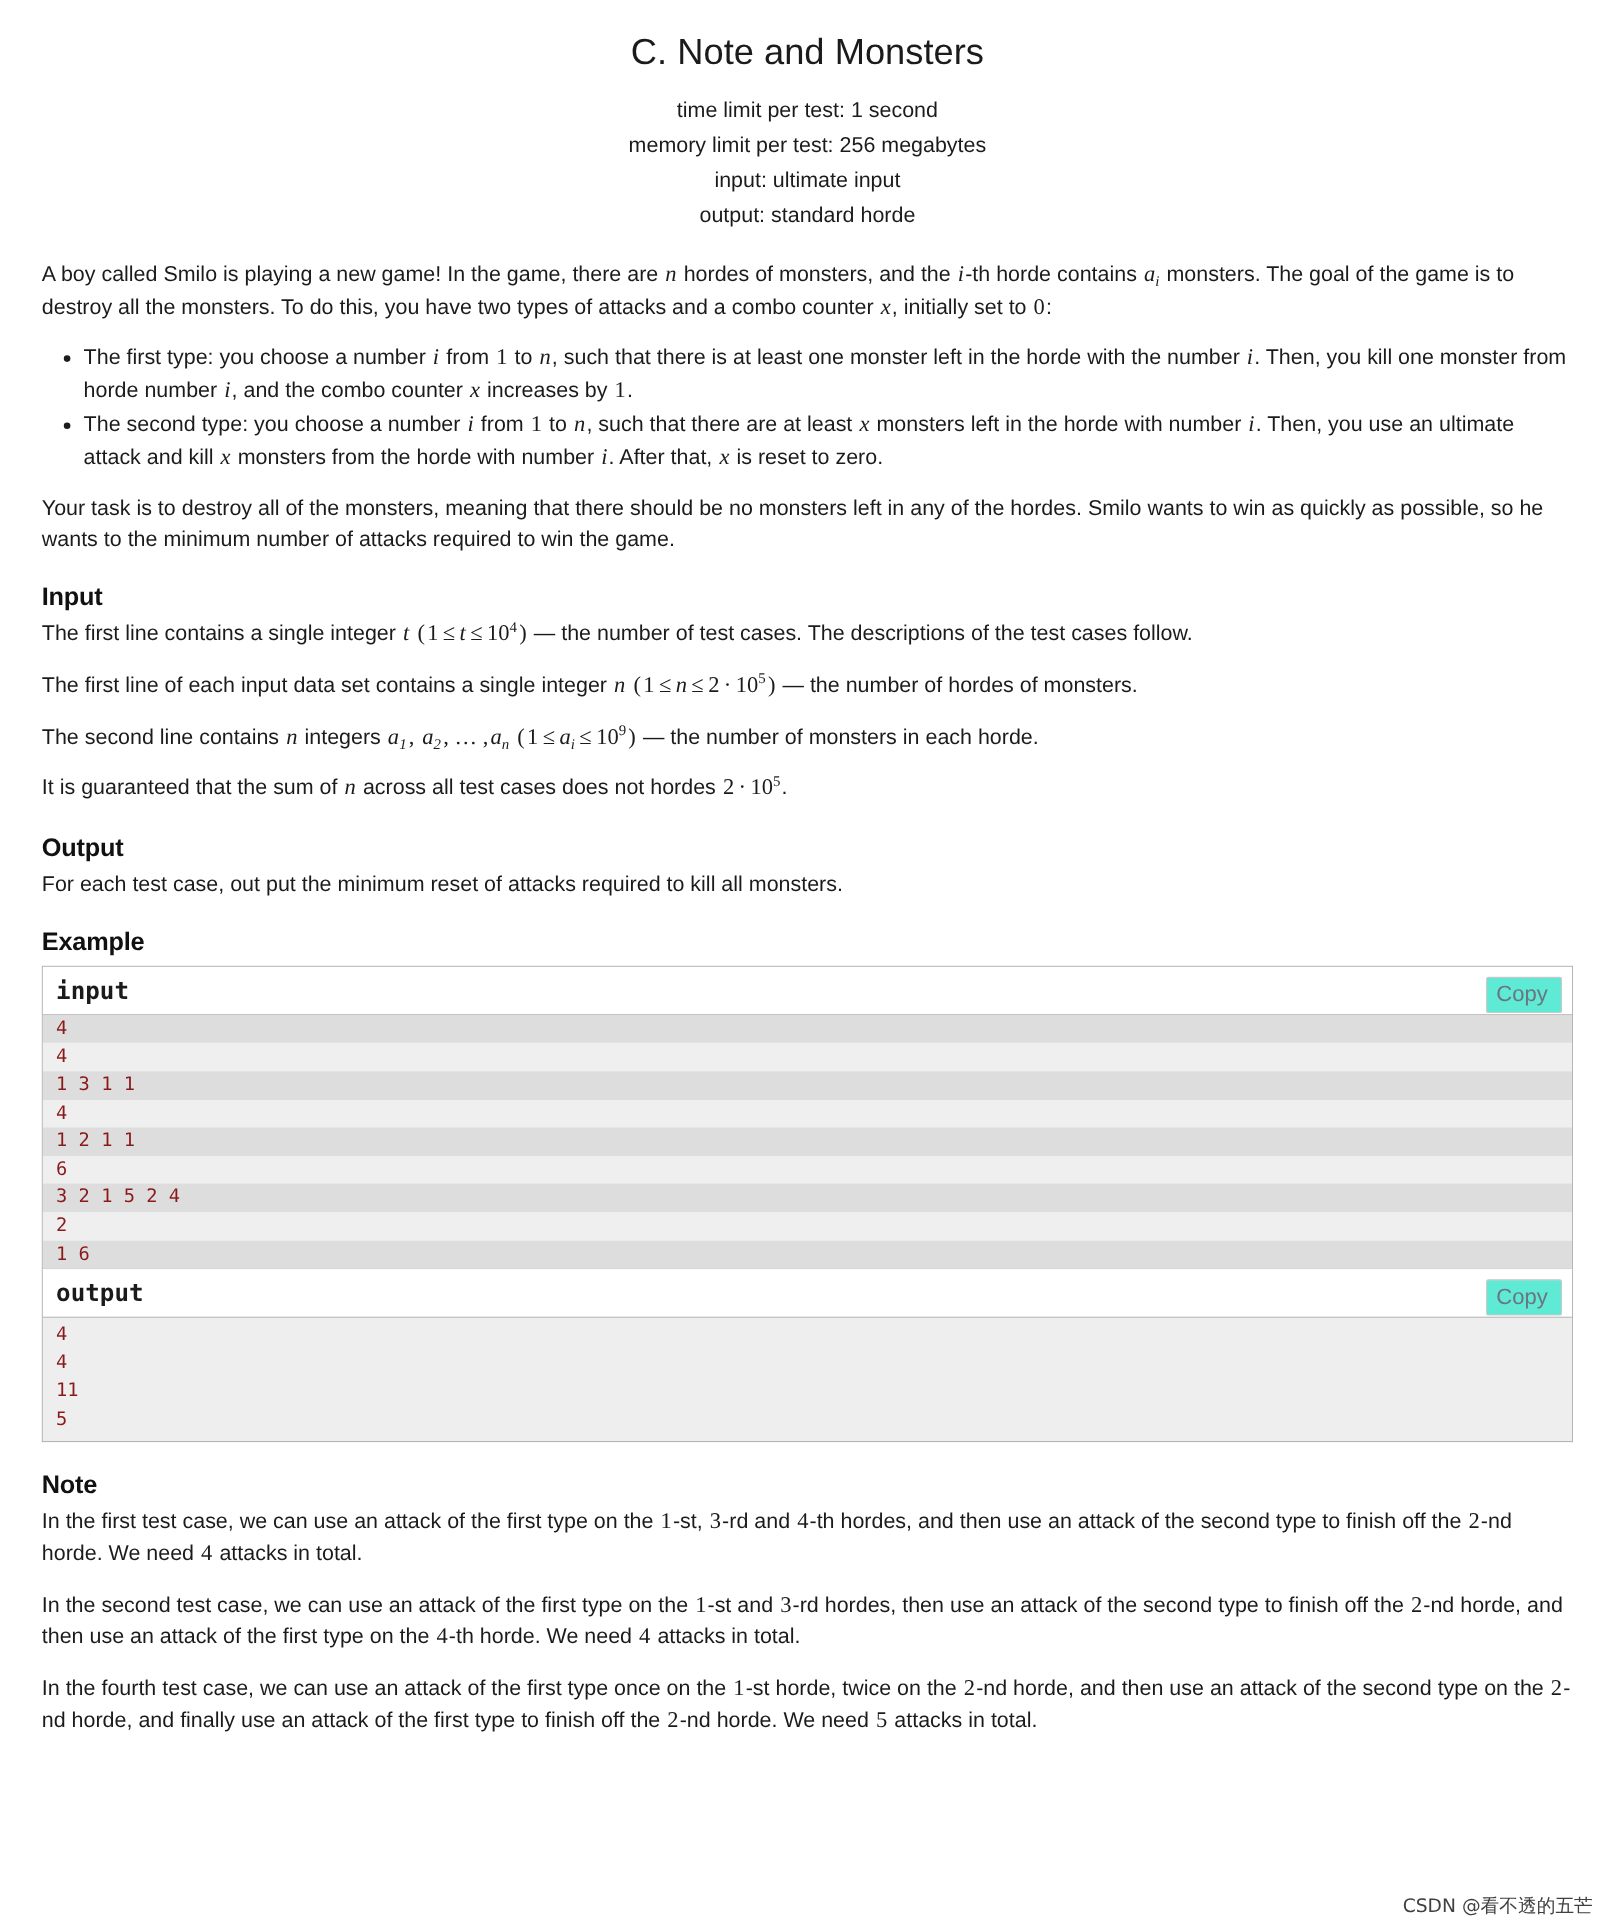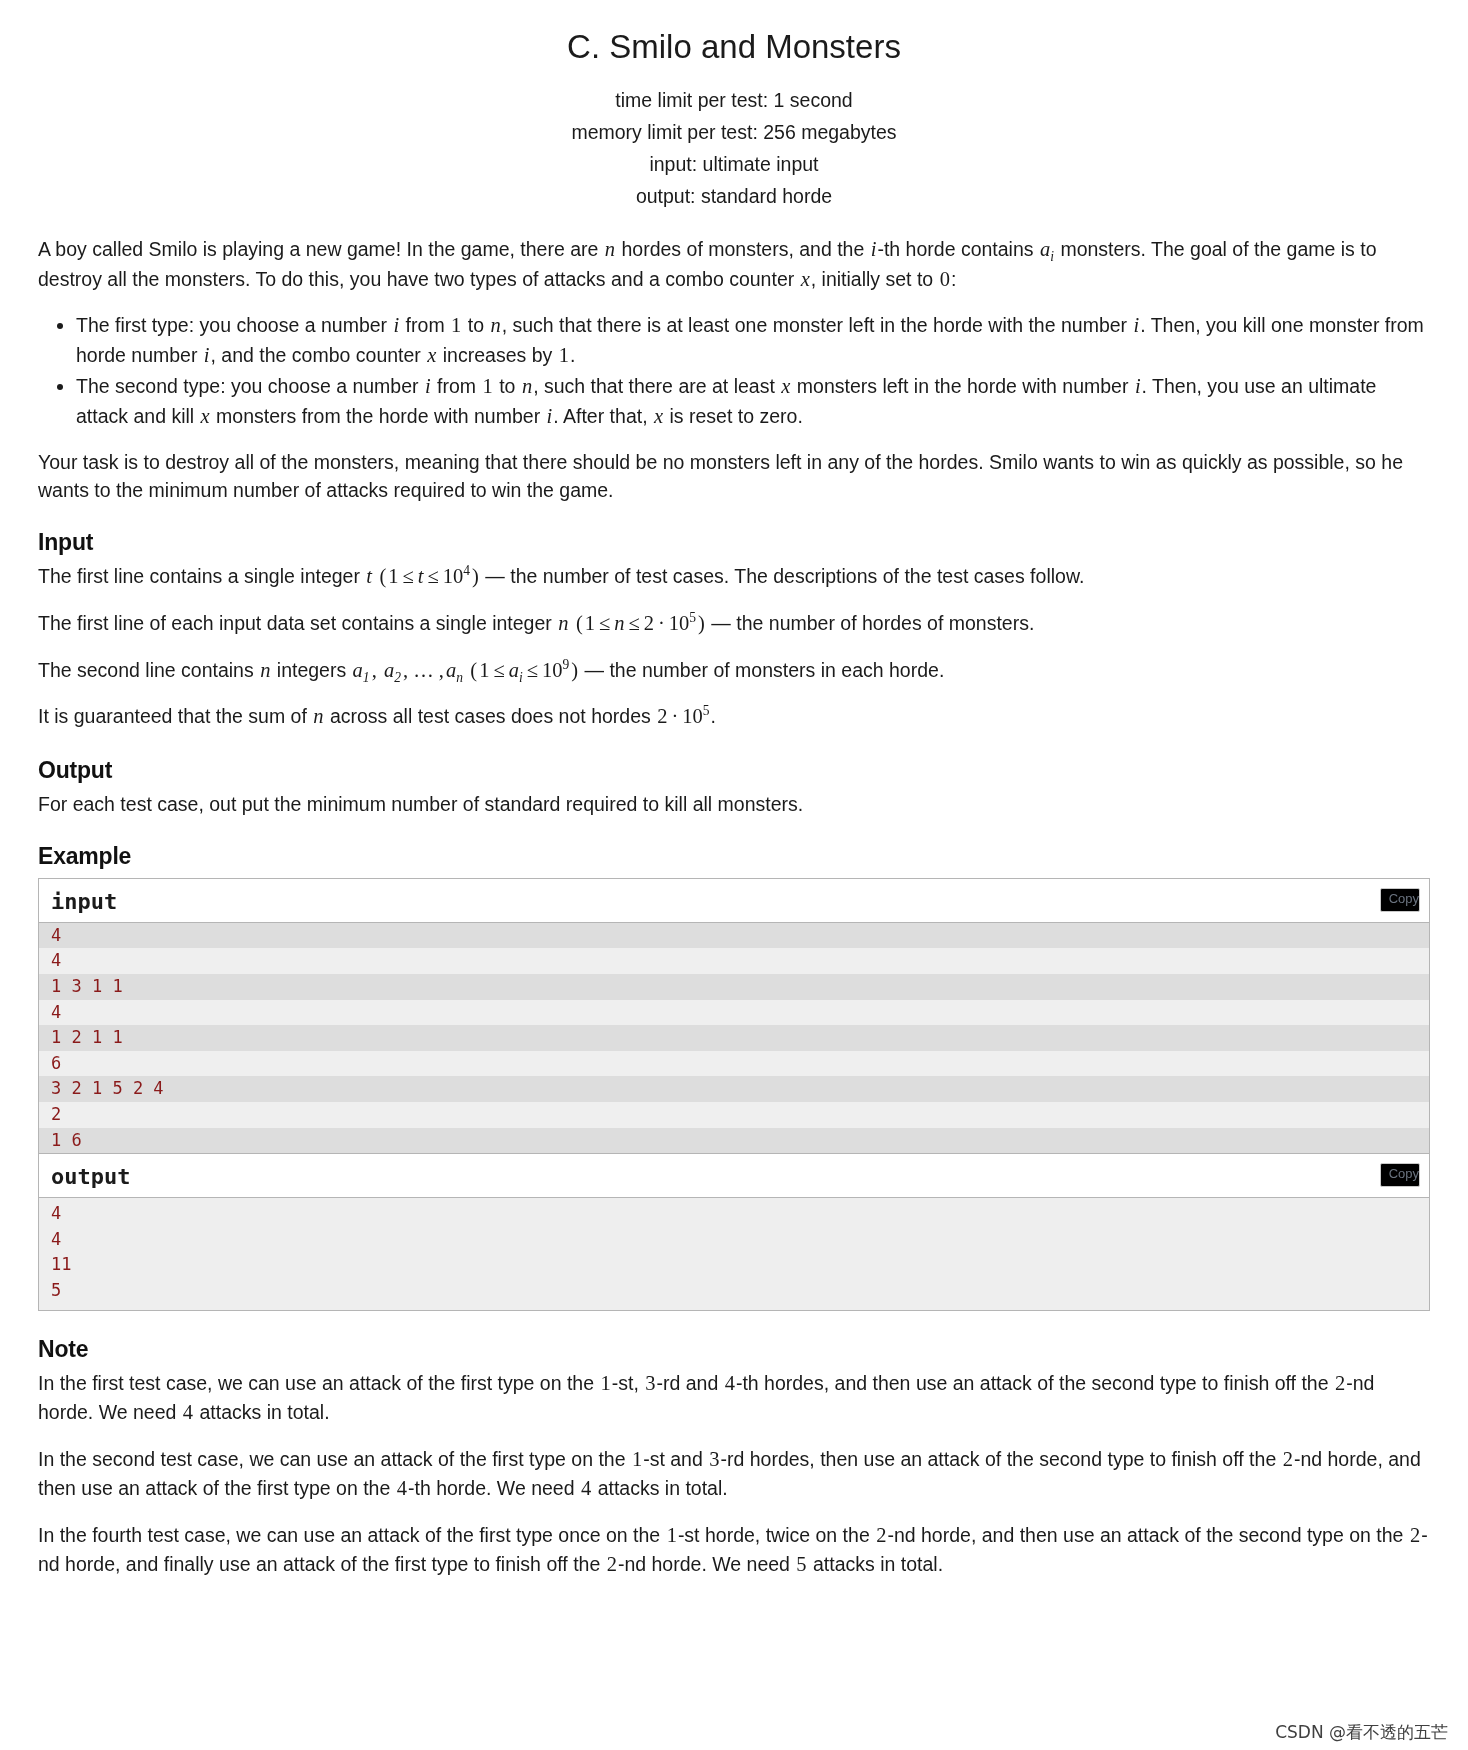--- a/index.html
+++ b/index.html
@@ -108,26 +108,26 @@
     font-size: 22px;
     font-weight: bold;
     color: #1b1b1b;
     line-height: 26px;
   }
   .copy-btn {
     position: absolute;
     right: 9px;
     top: 9px;
     font-family: "Liberation Sans", sans-serif;
-    font-size: 13px;
+    font-size: 20px;
     color: #6b7480;
-    background: #000000;
+    background: #5eead4;
     border: 1px solid #c9c9c9;
     border-radius: 2px;
-    padding: 2px 0 3px 8px;
+    padding: 2px 12px 3px 8px;
     line-height: 1.3;
     cursor: pointer;
   }
   .sample-pre {
     margin: 0;
     font-family: "DejaVu Sans Mono", "Liberation Mono", monospace;
     font-size: 17px;
     color: #8a1a1a;
     background: #eeeeee;
   }
@@ -151,21 +151,21 @@
     white-space: nowrap;
     user-select: none;
   }
 </style>
 </head>
 <body>
 
 <div class="page">
 
   <div class="problem-header">
-    <div class="problem-title">C. Smilo and Monsters</div>
+    <div class="problem-title">C. Note and Monsters</div>
     <div class="limit-line">time limit per test: 1 second</div>
     <div class="limit-line">memory limit per test: 256 megabytes</div>
     <div class="limit-line">input: ultimate input</div>
     <div class="limit-line">output: standard horde</div>
   </div>
 
   <div class="statement">
 
     <p><span>A boy called Smilo is playing a new game! In the game, there are </span><span class="m">n</span><span> hordes of monsters, and the </span><span class="m">i</span><span>-th horde contains </span><span class="m"><span>a</span><sub>i</sub></span><span> monsters. The goal of the game is to destroy all the monsters. To do this, you have two types of attacks and a combo counter </span><span class="m">x</span><span>, initially set to </span><span class="mn">0</span><span>:</span></p>
 
@@ -180,21 +180,21 @@
 
     <p><span>The first line contains a single integer </span><span class="m">t</span> <span class="mn">(</span><span class="mn">1</span><span class="op">≤</span><span class="m">t</span><span class="op">≤</span><span class="mn"><span>10</span><sup>4</sup></span><span class="mn">)</span><span> — the number of test cases. The descriptions of the test cases follow.</span></p>
 
     <p><span>The first line of each input data set contains a single integer </span><span class="m">n</span> <span class="mn">(</span><span class="mn">1</span><span class="op">≤</span><span class="m">n</span><span class="op">≤</span><span class="mn">2</span><span class="op">·</span><span class="mn"><span>10</span><sup>5</sup></span><span class="mn">)</span><span> — the number of hordes of monsters.</span></p>
 
     <p><span>The second line contains </span><span class="m">n</span><span> integers </span><span class="m"><span>a</span><sub>1</sub></span><span class="mn">, </span><span class="m"><span>a</span><sub>2</sub></span><span class="mn">, … ,</span><span class="m"><span>a</span><sub>n</sub></span> <span class="mn">(</span><span class="mn">1</span><span class="op">≤</span><span class="m"><span>a</span><sub>i</sub></span><span class="op">≤</span><span class="mn"><span>10</span><sup>9</sup></span><span class="mn">)</span><span> — the number of monsters in each horde.</span></p>
 
     <p><span>It is guaranteed that the sum of </span><span class="m">n</span><span> across all test cases does not hordes </span><span class="mn">2</span><span class="op">·</span><span class="mn"><span>10</span><sup>5</sup></span><span>.</span></p>
 
     <h2 class="section tight">Output</h2>
-    <p>For each test case, out put the minimum number of standard required to kill all monsters.</p>
+    <p>For each test case, out put the minimum reset of attacks required to kill all monsters.</p>
 
     <h2 class="section tight">Example</h2>
 
     <div class="sample-tests">
 
       <div class="sample-box">
         <div class="sample-head">
           <span class="title">input</span>
           <button class="copy-btn">Copy</button>
         </div>

